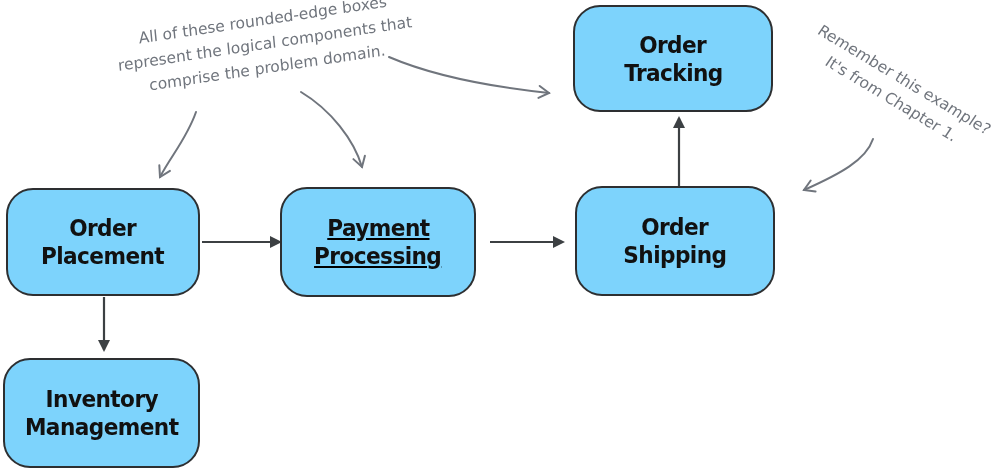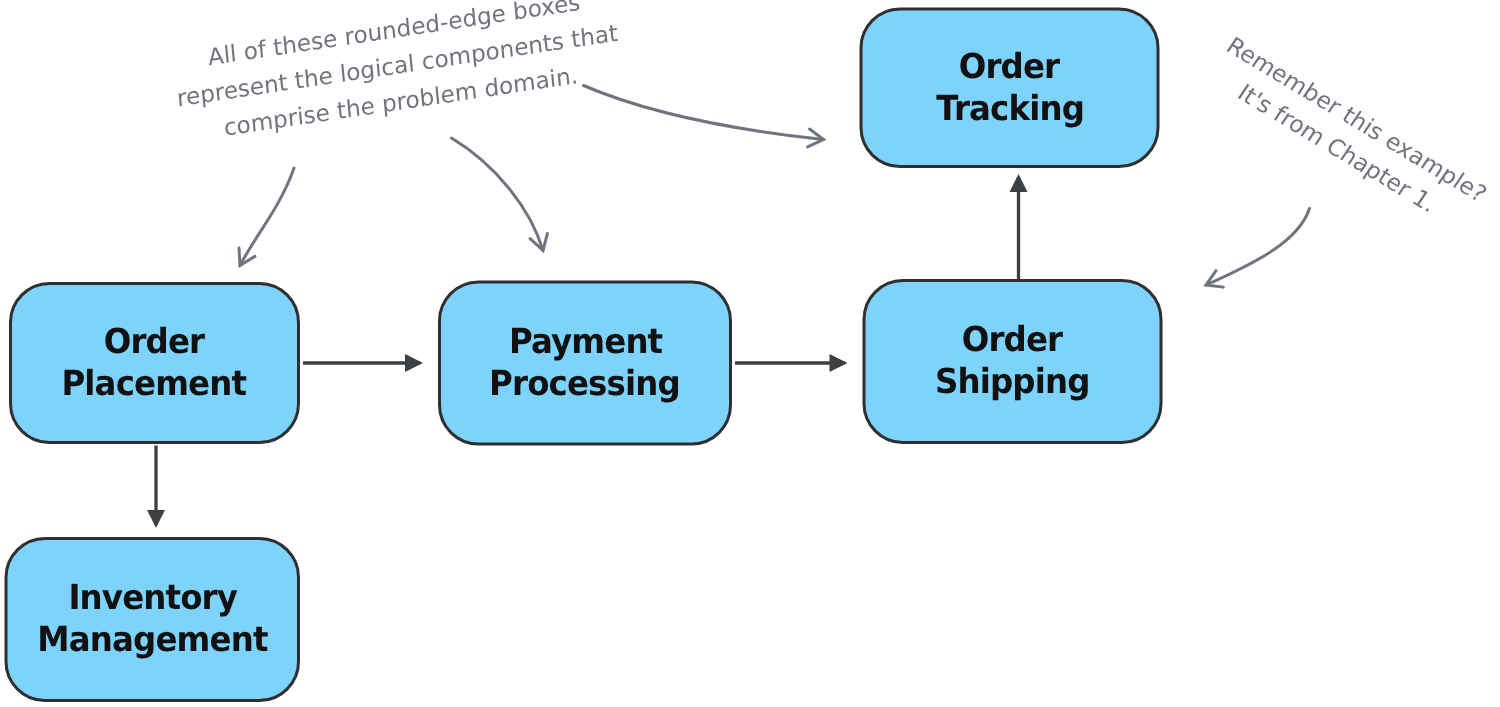--- a/index.html
+++ b/index.html
@@ -28,21 +28,21 @@
     font-family: "DejaVu Sans", sans-serif;
     font-weight: bold;
     font-size: 23px;
     line-height: 28px;
     letter-spacing: -0.6px;
     color: #111111;
     transform: scaleX(0.94);
     white-space: nowrap;
   }
   #box-order-placement      { left: 6px;   top: 188px; width: 194px; height: 108px; }
-  #box-payment-processing   { left: 292px; top: 187px; width: 196px; height: 110px; }
+  #box-payment-processing   { left: 280px; top: 187px; width: 196px; height: 110px; text-decoration: underline; }
   #box-order-shipping       { left: 575px; top: 186px; width: 200px; height: 110px; }
   #box-order-tracking       { left: 573px; top: 5px;   width: 200px; height: 107px; }
   #box-inventory-management { left: 3px;   top: 358px; width: 197px; height: 110px; }
 
   
   .note {
     position: absolute;
     color: #70757d;
     font-size: 15.5px;
     text-align: center;

